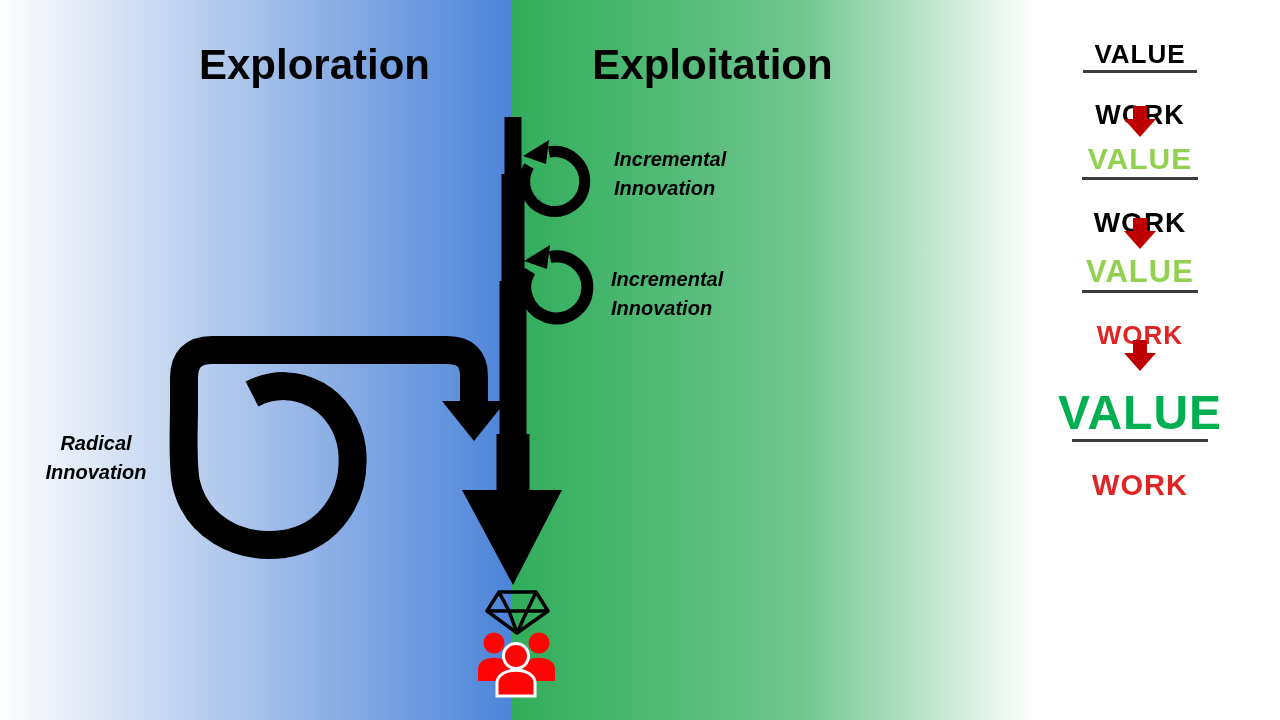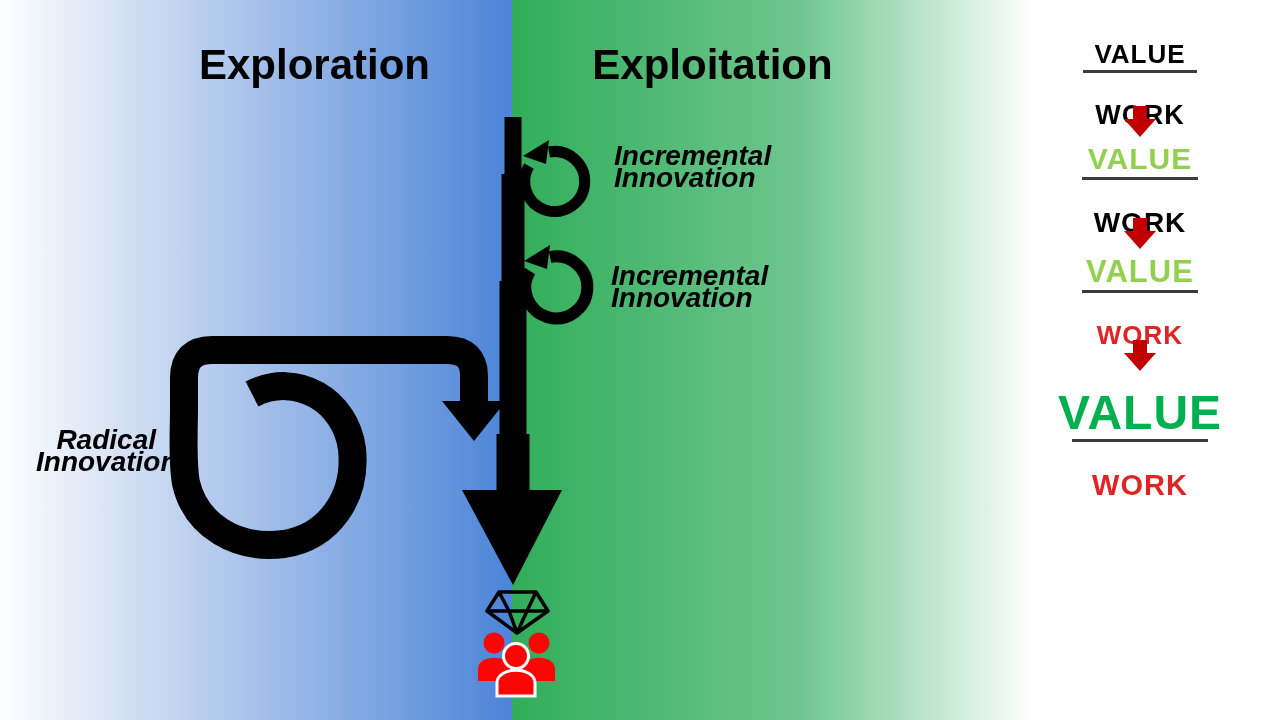--- a/index.html
+++ b/index.html
@@ -18,26 +18,26 @@
   }
   
   .zone-title{
     position:absolute;top:42px;font-size:42px;font-weight:bold;color:#000;
     text-align:center;letter-spacing:0px;line-height:1.1;
   }
   .title-exploration{left:162px;width:305px;}
   .title-exploitation{left:560px;width:305px;}
   
   .flow-label{
-    position:absolute;font-size:28px;font-weight:bold;font-style:italic;
-    color:#000;line-height:22px;white-space:pre-line;
+    position:absolute;font-size:20px;font-weight:bold;font-style:italic;
+    color:#000;line-height:29px;white-space:pre-line;
   }
   .lbl-inc1{left:614px;top:145px;}
   .lbl-inc2{left:611px;top:265px;}
-  .lbl-radical{left:36px;top:429px;width:120px;text-align:right;}
+  .lbl-radical{left:36px;top:429px;width:120px;text-align:center;}
   
   .diagram-svg{position:absolute;left:0;top:0;}
   
   .value-col{position:absolute;left:1040px;top:0;width:200px;height:640px;}
   .fraction{position:absolute;left:0;width:200px;text-align:center;font-weight:bold;}
   .fraction .num{letter-spacing:1px;line-height:1.0;}
   .fraction .bar{height:3px;background:#3b3b3b;margin:3px auto 2px auto;}
   .fraction .den{letter-spacing:1px;line-height:1.0;margin-top:29px;}
   .frac-1{top:41px;}  .frac-1 .num{font-size:26px;} .frac-1 .bar{width:114px;} .frac-1 .den{font-size:27px;}
   .frac-2{top:144px;} .frac-2 .num{font-size:30px;} .frac-2 .bar{width:116px;} .frac-2 .den{font-size:28px;}

